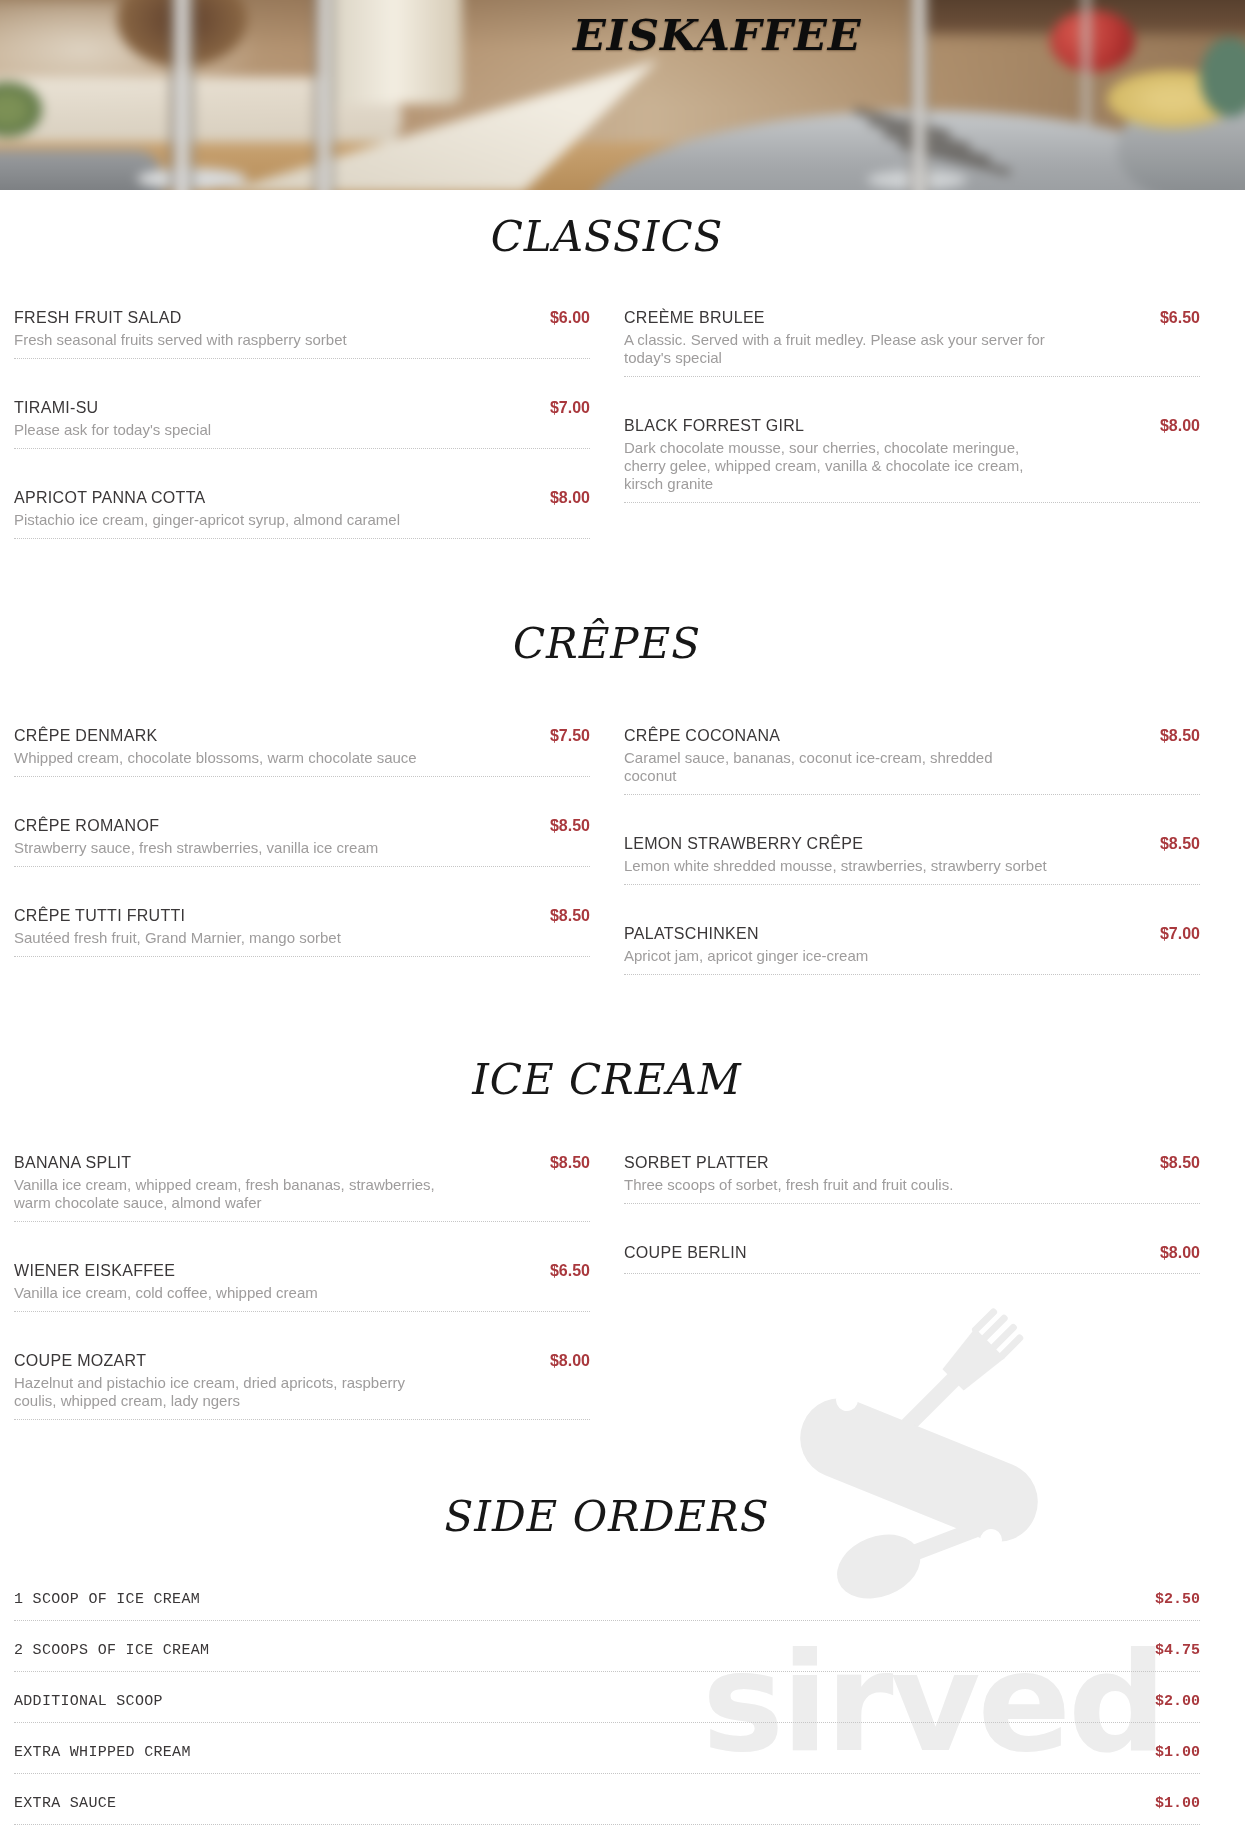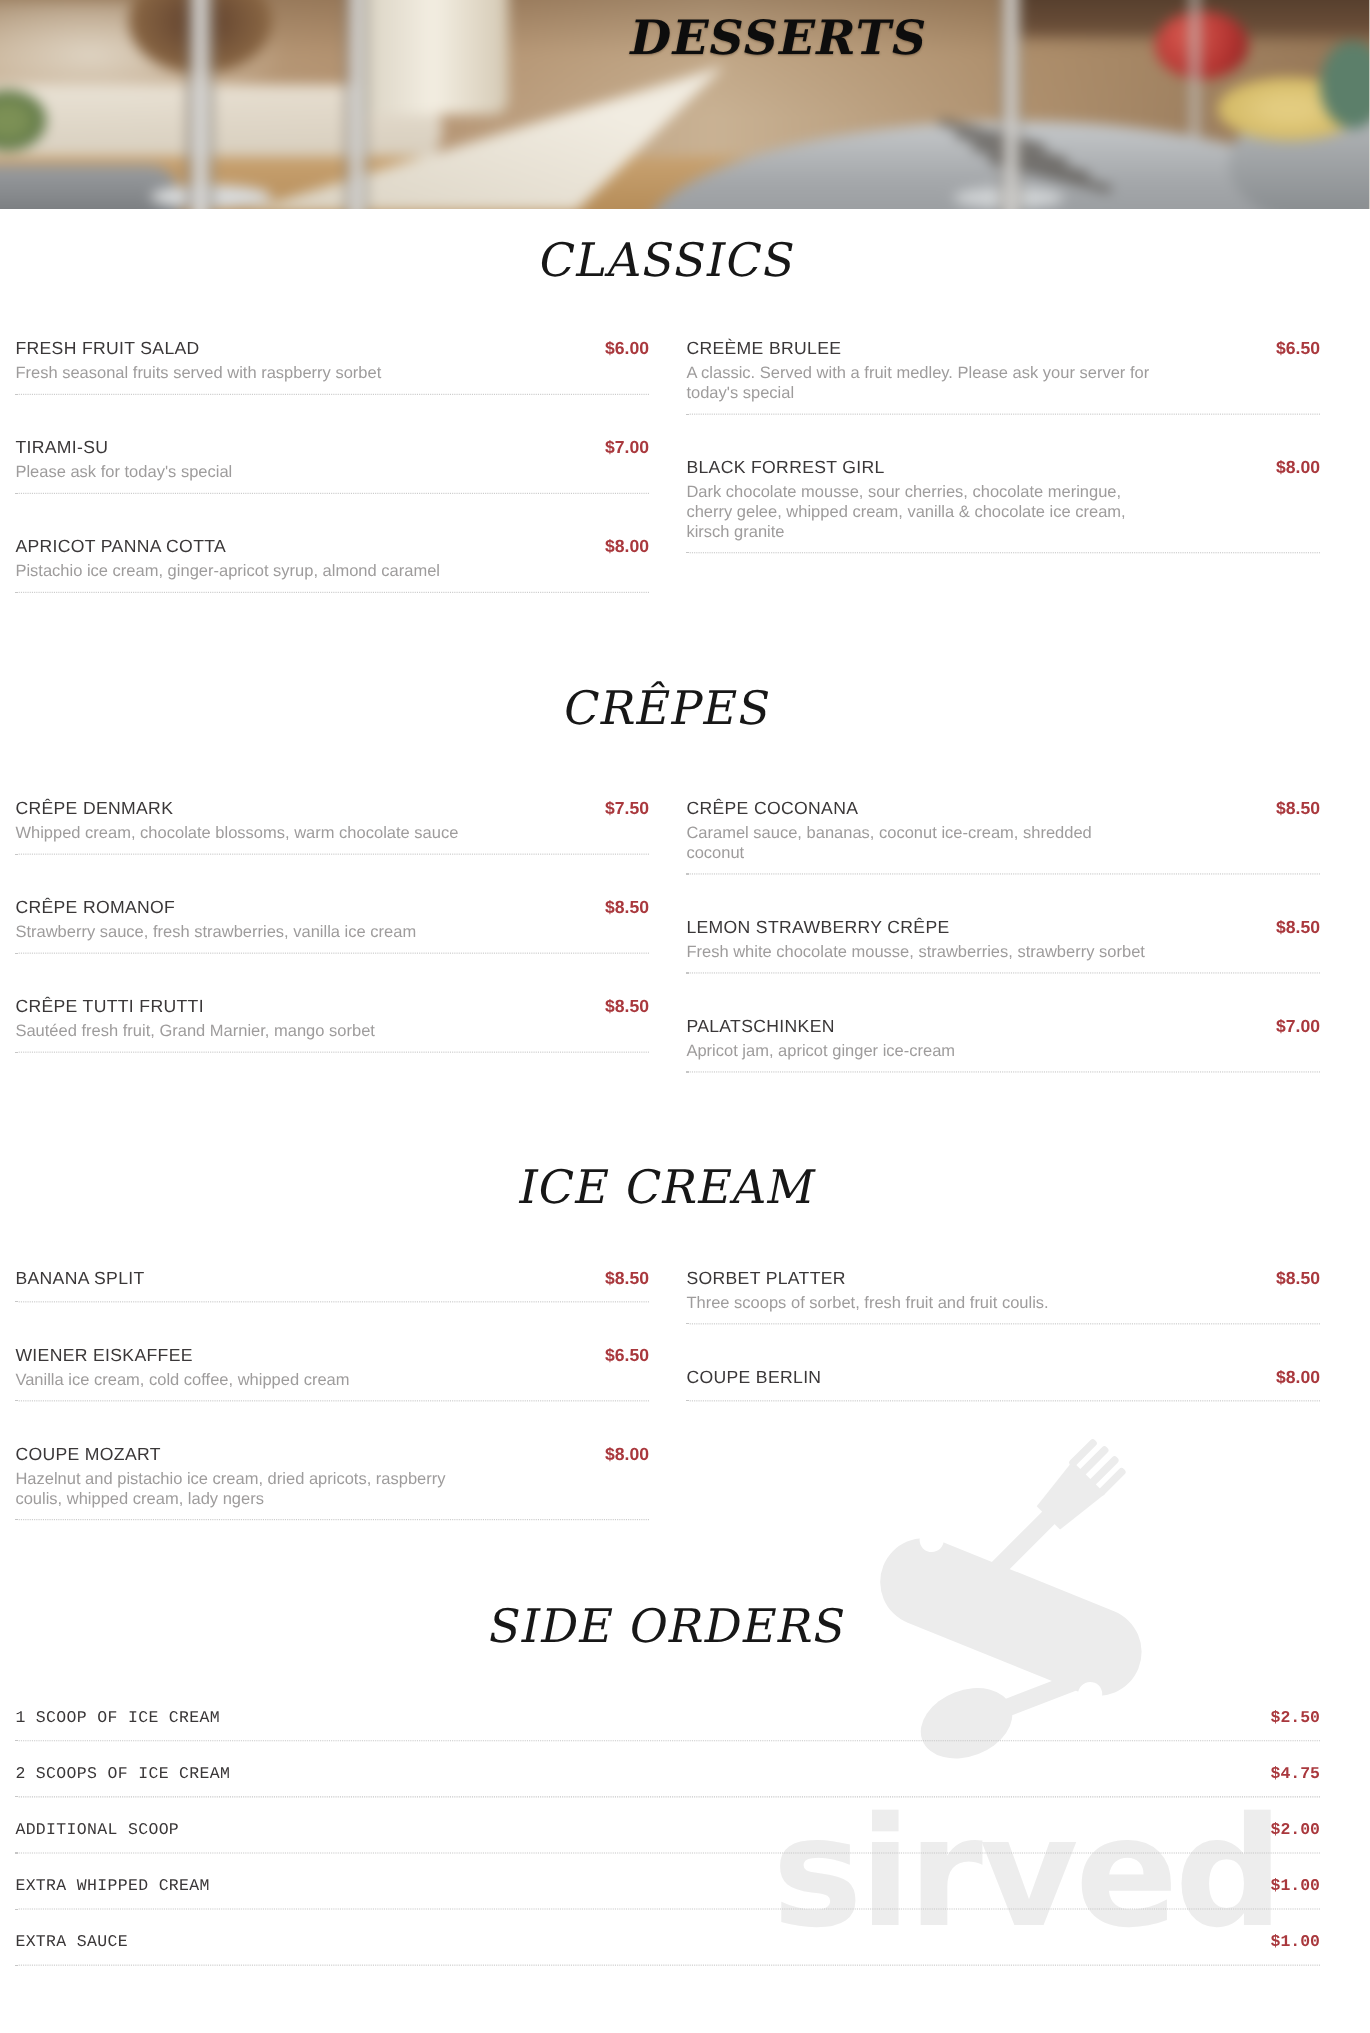--- a/index.html
+++ b/index.html
@@ -141,21 +141,21 @@
       <div class="ph green-right"></div>
       <div class="ph plate-edge-bl"></div>
       <div class="ph foot1"></div>
       <div class="ph foot2"></div>
       <div class="ph napkin"></div>
       <div class="ph stem s1"></div>
       <div class="ph stem s2"></div>
       <div class="ph stem s3"></div>
       <div class="ph stem s4"></div>
     </div>
-    <h1 class="banner-title">DESSERTS</h1>
+    <h1 class="banner-title">EISKAFFEE</h1>
   </header>
 
   <div class="content">
 
     <section class="sec-classics">
       <h2 class="section-heading">CLASSICS</h2>
       <div class="two-col">
         <div class="col">
           <article class="item">
             <div class="item-head">
@@ -230,21 +230,21 @@
               <span class="item-name">CRÊPE COCONANA</span>
               <span class="item-price">$8.50</span>
             </div>
             <p class="item-desc">Caramel sauce, bananas, coconut ice-cream, shredded coconut</p>
           </article>
           <article class="item">
             <div class="item-head">
               <span class="item-name">LEMON STRAWBERRY CRÊPE</span>
               <span class="item-price">$8.50</span>
             </div>
-            <p class="item-desc">Fresh white chocolate mousse, strawberries, strawberry sorbet</p>
+            <p class="item-desc">Lemon white shredded mousse, strawberries, strawberry sorbet</p>
           </article>
           <article class="item">
             <div class="item-head">
               <span class="item-name">PALATSCHINKEN</span>
               <span class="item-price">$7.00</span>
             </div>
             <p class="item-desc">Apricot jam, apricot ginger ice-cream</p>
           </article>
         </div>
       </div>
@@ -252,20 +252,21 @@
 
     <section class="sec-ice">
       <h2 class="section-heading">ICE CREAM</h2>
       <div class="two-col">
         <div class="col">
           <article class="item">
             <div class="item-head">
               <span class="item-name">BANANA SPLIT</span>
               <span class="item-price">$8.50</span>
             </div>
+            <p class="item-desc">Vanilla ice cream, whipped cream, fresh bananas, strawberries, warm chocolate sauce, almond wafer</p>
           </article>
           <article class="item">
             <div class="item-head">
               <span class="item-name">WIENER EISKAFFEE</span>
               <span class="item-price">$6.50</span>
             </div>
             <p class="item-desc">Vanilla ice cream, cold coffee, whipped cream</p>
           </article>
           <article class="item">
             <div class="item-head">

